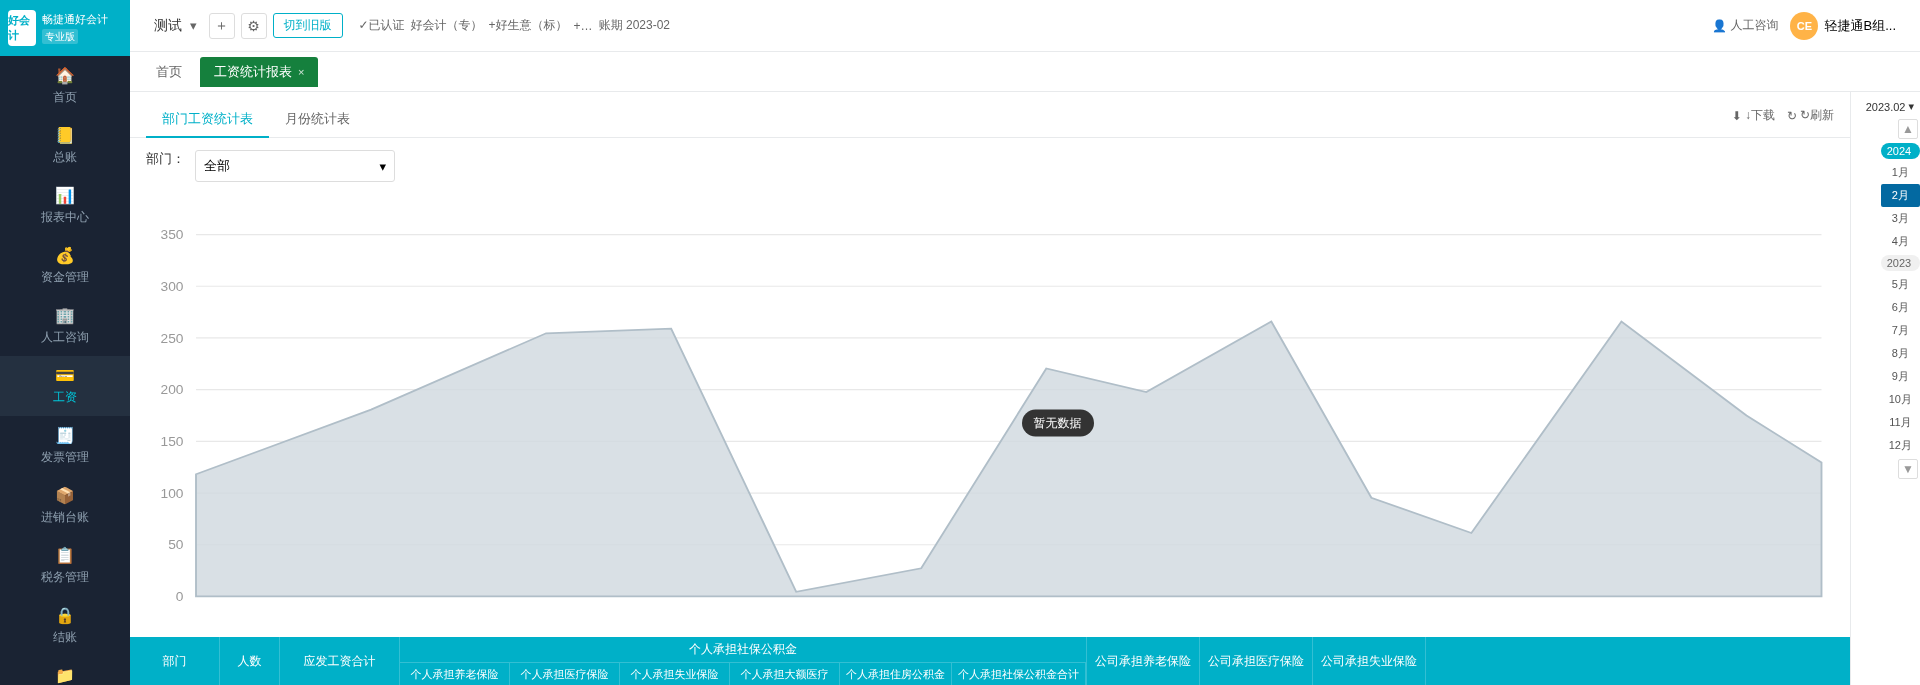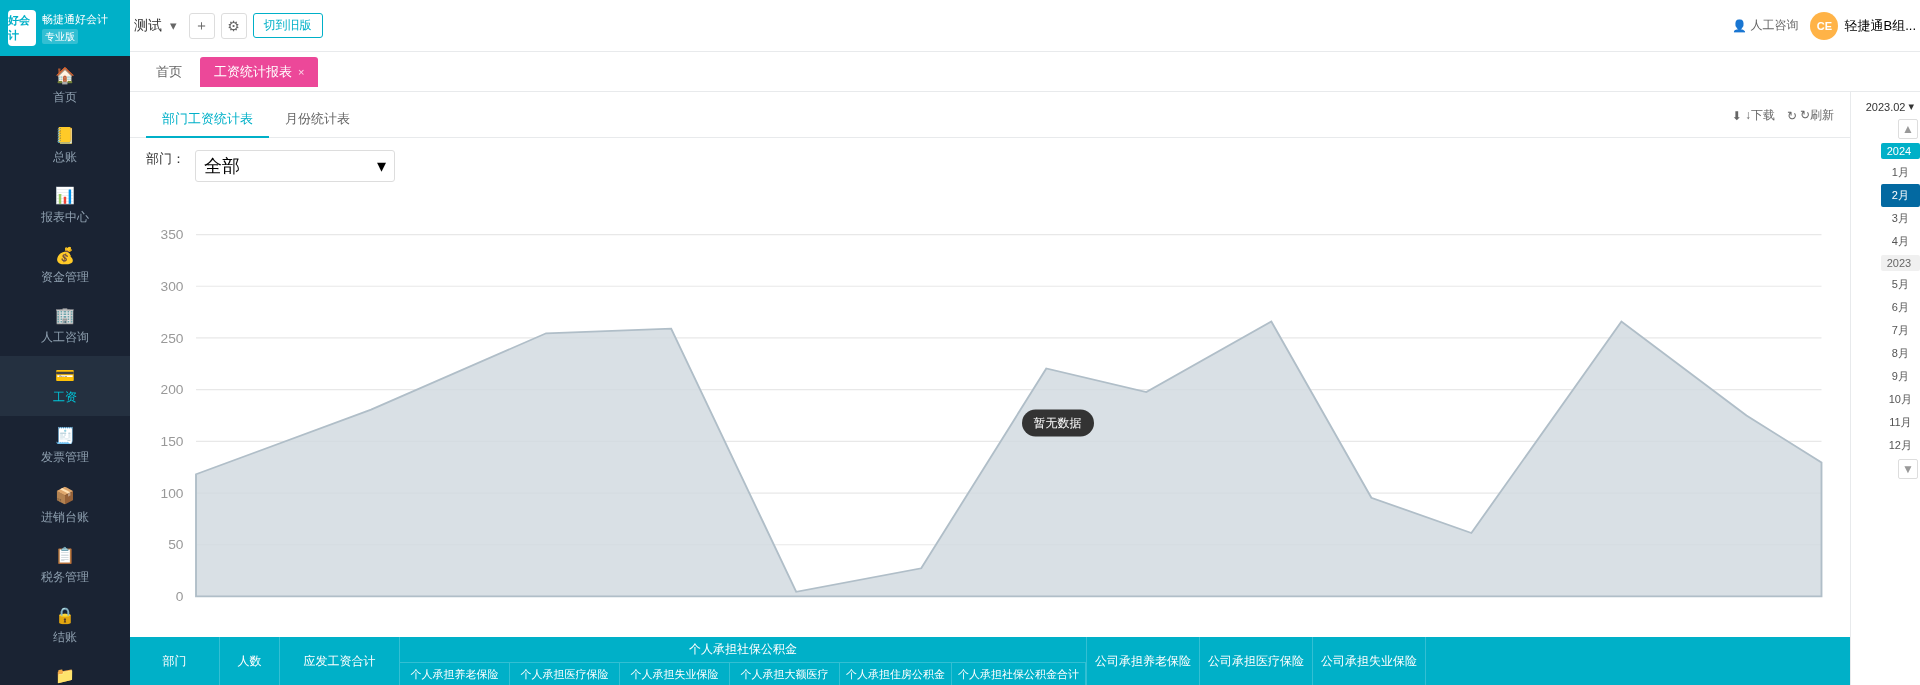--- a/index.html
+++ b/index.html
@@ -59,21 +59,21 @@
 
     
     .main { flex: 1; display: flex; flex-direction: column; overflow: hidden; }
 
     
     .topbar {
       background: white;
       height: 52px;
       display: flex;
       align-items: center;
-      padding: 0 4px;
+      padding: 0 24px;
       border-bottom: 1px solid #e8eaec;
       gap: 8px;
       flex-shrink: 0;
     }
     .topbar-title { font-size: 14px; color: #333; font-weight: 500; }
     .topbar-dropdown { color: #666; cursor: pointer; }
     .topbar-actions { display: flex; align-items: center; gap: 6px; margin-left: 4px; }
     .topbar-btn {
       width: 26px; height: 26px;
       display: flex; align-items: center; justify-content: center;
@@ -103,21 +103,21 @@
       flex-shrink: 0;
     }
     .tab {
       padding: 6px 14px;
       font-size: 13px;
       cursor: pointer;
       color: #666;
       border-radius: 3px 3px 0 0;
     }
     .tab.active {
-      background: #ec4899;
+      background: #15803d;
       color: white;
     }
     .tab-close { margin-left: 6px; font-size: 11px; opacity: 0.8; }
 
     
     .content-area {
       flex: 1;
       display: flex;
       overflow: hidden;
       background: white;
@@ -165,21 +165,21 @@
       gap: 10px;
       flex-shrink: 0;
     }
     .filter-label { font-size: 13px; color: #333; }
     .filter-select {
       width: 200px;
       height: 32px;
       border: 1px solid #ddd;
       border-radius: 3px;
       padding: 0 8px;
-      font-size: 18px;
+      font-size: 13px;
       display: flex;
       align-items: center;
       justify-content: space-between;
       cursor: pointer;
       background: white;
     }
 
     
     .chart-area {
       flex: 1;
@@ -249,21 +249,21 @@
       display: flex;
       align-items: center;
       gap: 3px;
       cursor: pointer;
     }
     .date-year-label {
       font-size: 11px;
       color: #666;
       background: #f0f0f0;
       padding: 2px 6px;
-      border-radius: 2px;
+      border-radius: 8px;
       margin: 2px 0;
     }
     .date-year-label.active-year {
       background: #00b0c8;
       color: white;
     }
     .date-month-item {
       font-size: 11px;
       color: #555;
       padding: 4px 8px;
@@ -352,20 +352,27 @@
 <div class="main">
 
   <div class="topbar">
     <span class="topbar-title">测试</span>
     <span class="topbar-dropdown">▾</span>
     <div class="topbar-actions">
       <div class="topbar-btn">＋</div>
       <div class="topbar-btn">⚙</div>
       <div class="topbar-legacy-btn">切到旧版</div>
     </div>
+    <div class="topbar-tags" id="topbar-tags">
+        <span class="tag">✓已认证</span>
+        <span class="tag">好会计（专）</span>
+        <span class="tag">+好生意（标）</span>
+        <span class="tag">+…</span>
+        <span class="tag">账期 2023-02</span>
+      </div>
     <div class="topbar-right">
       <div class="help">
         <span>👤</span>
         <span>人工咨询</span>
       </div>
       <div class="avatar-area">
         <div class="avatar">CE</div>
         <span>轻捷通B组...</span>
       </div>
     </div>

